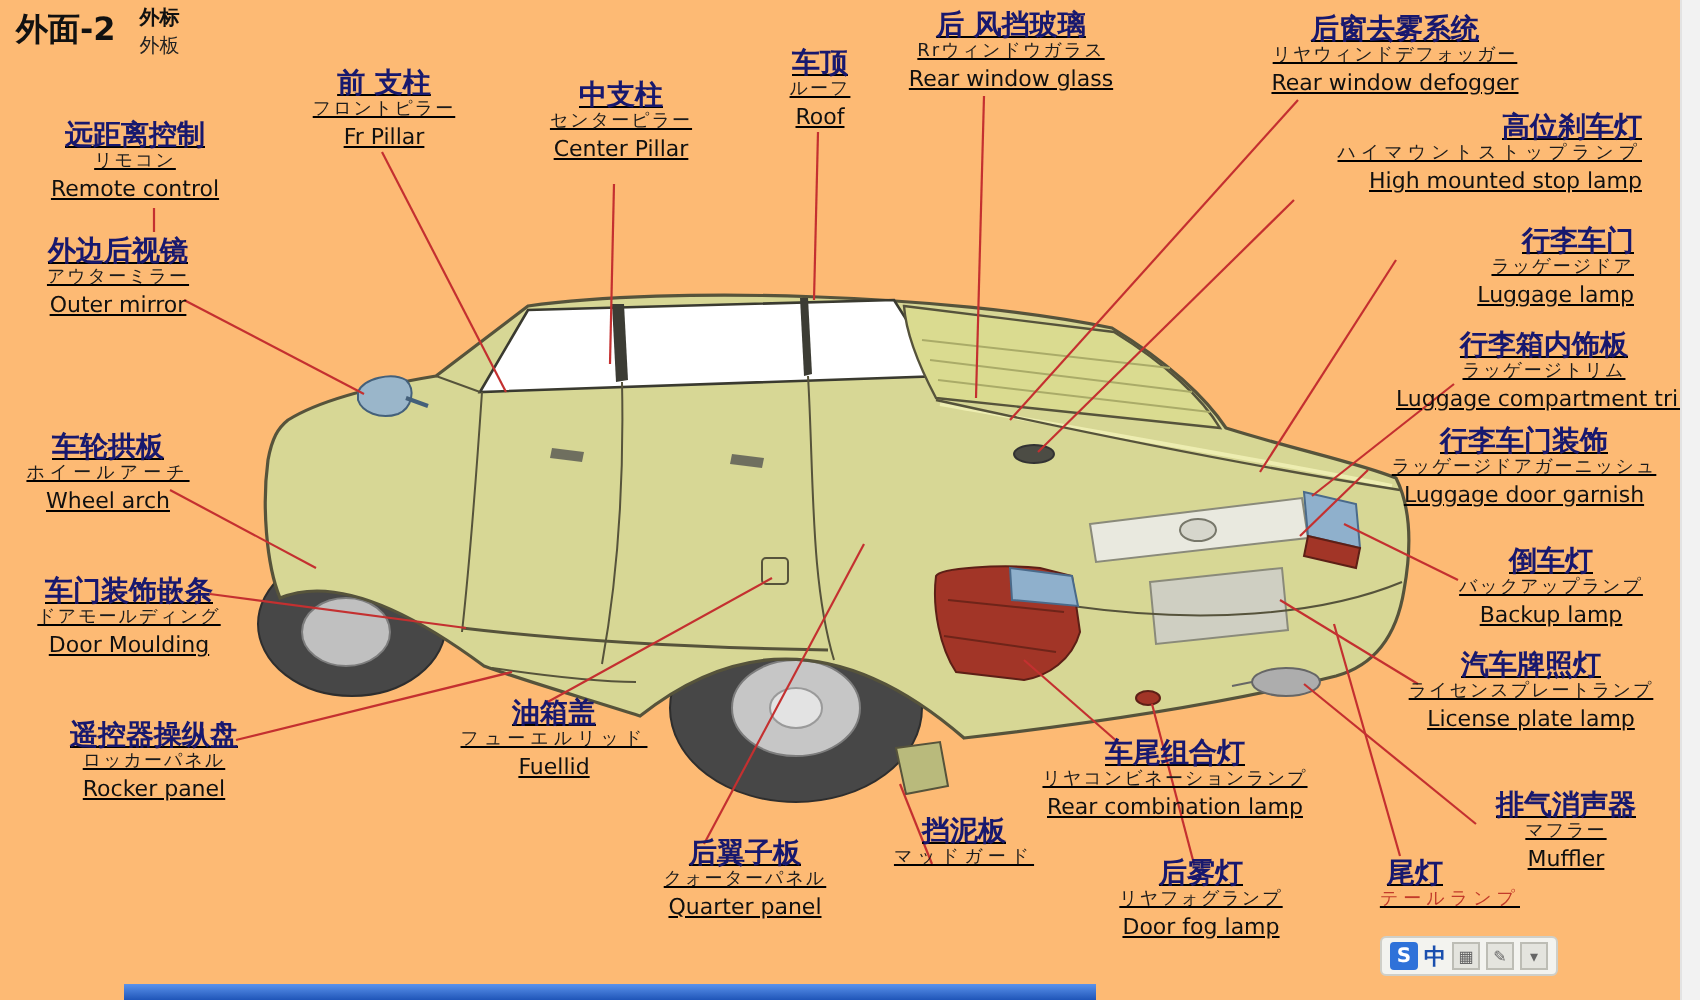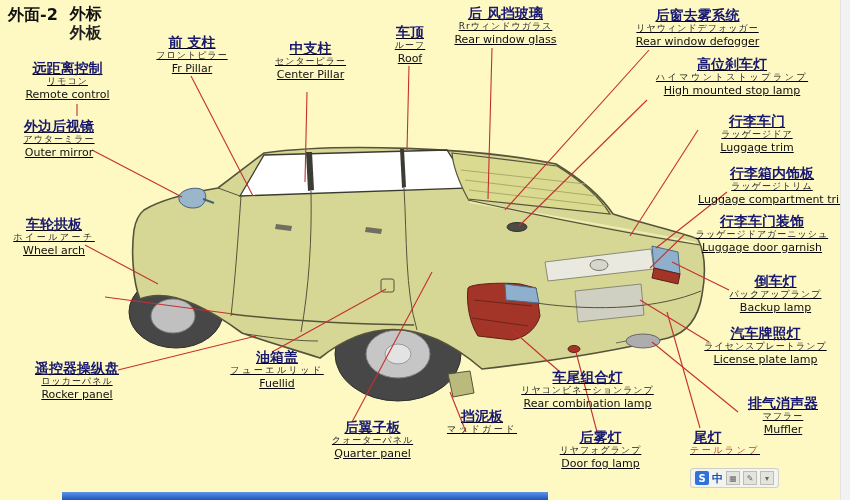--- a/index.html
+++ b/index.html
@@ -1,30 +1,30 @@
 <!DOCTYPE html>
 <html><head>
 <meta charset="utf-8">
 <title>外面-2</title>
 <style>
   html,body{margin:0;padding:0;background:#fff;}
-  .stage{position:relative;width:850px;height:500px;background:#fef9c3;overflow:hidden;
+  .stage{position:relative;width:850px;height:500px;background:#fdba74;overflow:hidden;
          font-family:"DejaVu Sans","Liberation Sans",sans-serif;}
   svg.layer{position:absolute;left:0;top:0;}
   .lbl{position:absolute;text-align:center;text-decoration:underline;}
-  .lbl.la{text-align:center;}
+  .lbl.la{text-align:right;}
   .cn{font-size:14px;font-weight:bold;color:#18186e;line-height:1.15;white-space:nowrap;}
   .jp{font-size:9px;color:#1c1c1c;line-height:1.3;letter-spacing:1px;white-space:nowrap;}
   .jp.red{color:#c23b2a;text-align:right;}
   .jp.sp{letter-spacing:2.5px;}
   .en{font-size:11px;color:#101010;line-height:1.3;white-space:nowrap;}
   .header{position:absolute;left:8px;top:5px;display:flex;gap:12px;align-items:flex-start;}
   .header .t1{font-size:16px;font-weight:bold;color:#111;}
-  .header .t2{font-size:16px;font-weight:bold;color:#111;line-height:1.1;}
-  .header .t3{font-size:16px;color:#222;font-weight:bold;}
+  .header .t2{font-size:10px;font-weight:bold;color:#111;line-height:1.1;font-family:Liberation Mono, monospace;}
+  .header .t3{font-size:10px;color:#222;}
   .taskbar{position:absolute;left:62px;top:492px;width:486px;height:8px;
            background:linear-gradient(#5b93ec,#1f55b8);}
   .edge{position:absolute;right:0;top:0;width:9px;height:100%;background:#f2f2f2;border-left:1px solid #e3e3e3;}
   .ime{position:absolute;left:690px;top:468px;height:18px;display:flex;align-items:center;gap:3px;
        background:#f3f3ef;border:1px solid #cfcfc8;padding:0 4px;border-radius:3px;}
   .ime .logo{width:14px;height:14px;background:#2f72d9;color:#fff;font-size:10px;font-weight:bold;
              display:flex;align-items:center;justify-content:center;border-radius:2px;}
   .ime .mode{font-size:11px;color:#1a4fae;font-weight:bold;}
   .ime .mini{width:12px;height:12px;background:#e4e4de;border:1px solid #bdbdb5;font-size:8px;color:#666;
              display:flex;align-items:center;justify-content:center;}
@@ -150,20 +150,25 @@
     <div class="jp">アウターミラー</div>
     <div class="en">Outer mirror</div>
   </div>
 
   <div class="lbl" style="left:4px;top:216px;width:100px">
     <div class="cn">车轮拱板</div>
     <div class="jp sp">ホイールアーチ</div>
     <div class="en">Wheel arch</div>
   </div>
 
+  <div class="lbl" style="left:2px;top:288px;width:125px">
+    <div class="cn">车门装饰嵌条</div>
+    <div class="jp">ドアモールディング</div>
+    <div class="en">Door  Moulding</div>
+  </div>
 
   <div class="lbl" style="left:12px;top:360px;width:130px">
     <div class="cn">遥控器操纵盘</div>
     <div class="jp">ロッカーパネル</div>
     <div class="en">Rocker panel</div>
   </div>
 
   <div class="lbl" style="left:152px;top:34px;width:80px">
     <div class="cn">前 支柱</div>
     <div class="jp">フロントピラー</div>
@@ -196,21 +201,21 @@
 
   <div class="lbl la" style="left:643px;top:56px;width:178px">
     <div class="cn">高位刹车灯</div>
     <div class="jp sp">ハイマウントストップランプ</div>
     <div class="en">High mounted stop lamp</div>
   </div>
 
   <div class="lbl la" style="left:697px;top:113px;width:120px">
     <div class="cn">行李车门</div>
     <div class="jp">ラッゲージドア</div>
-    <div class="en">Luggage trim</div>
+    <div class="en">Luggage lamp</div>
   </div>
 
   <div class="lbl" style="left:698px;top:165px;width:148px">
     <div class="cn">行李箱内饰板</div>
     <div class="jp">ラッゲージトリム</div>
     <div class="en">Luggage compartment trim</div>
   </div>
 
   <div class="lbl" style="left:678px;top:213px;width:168px">
     <div class="cn">行李车门装饰</div>

